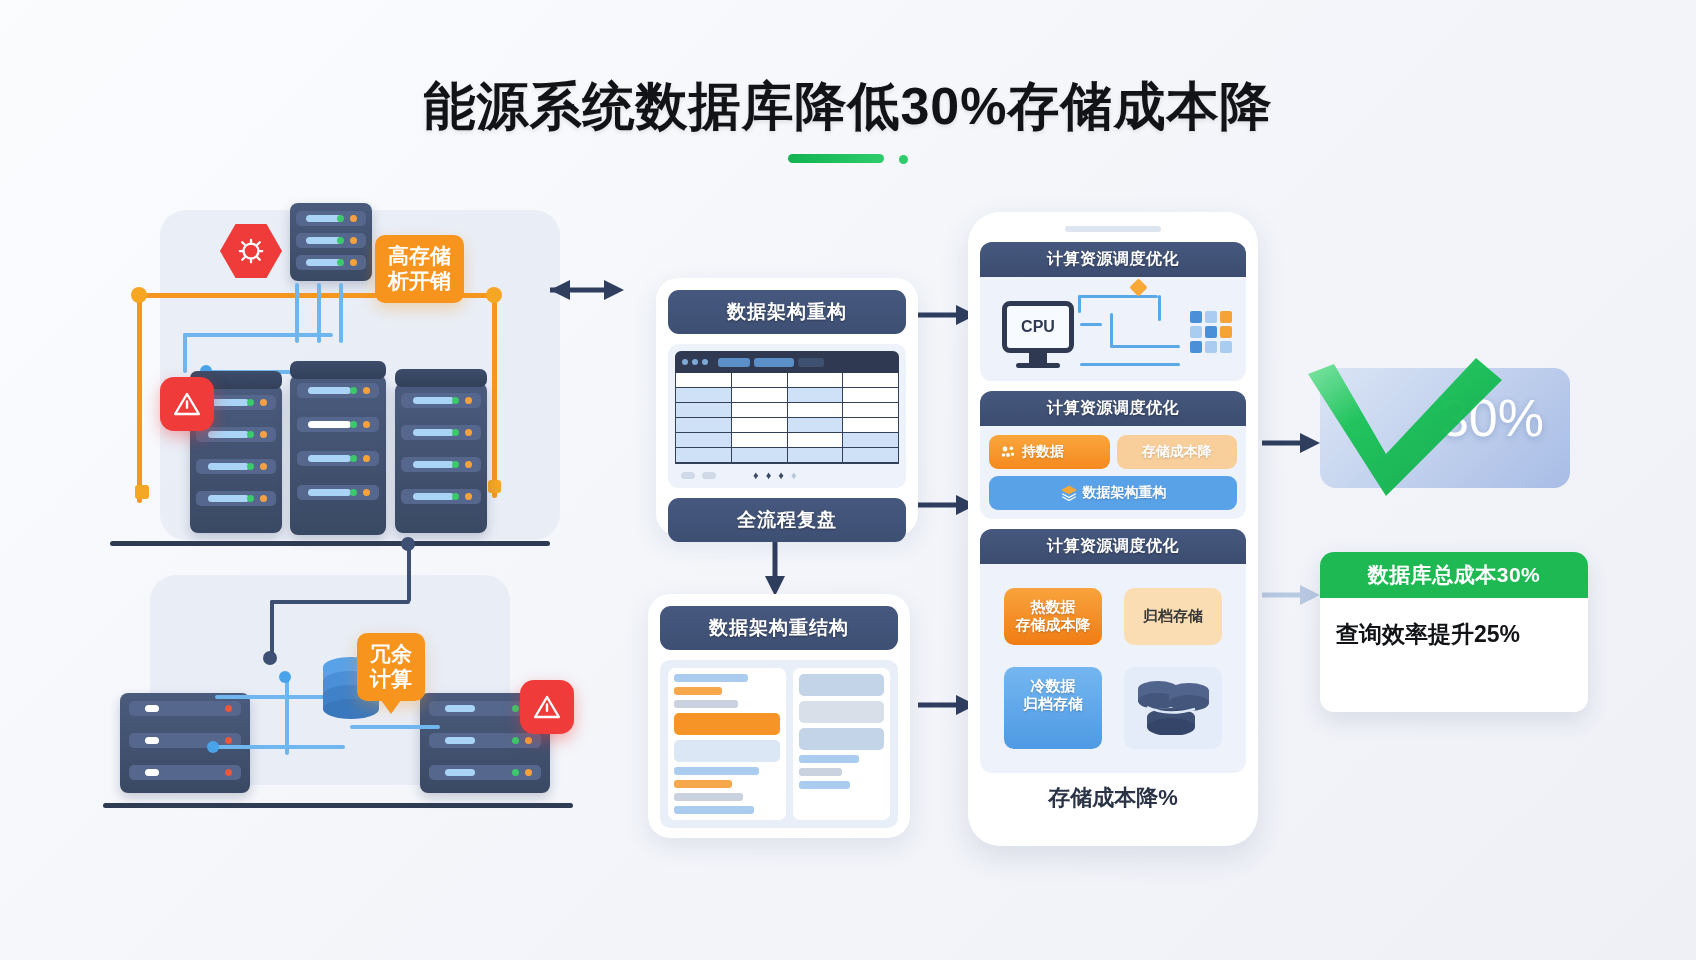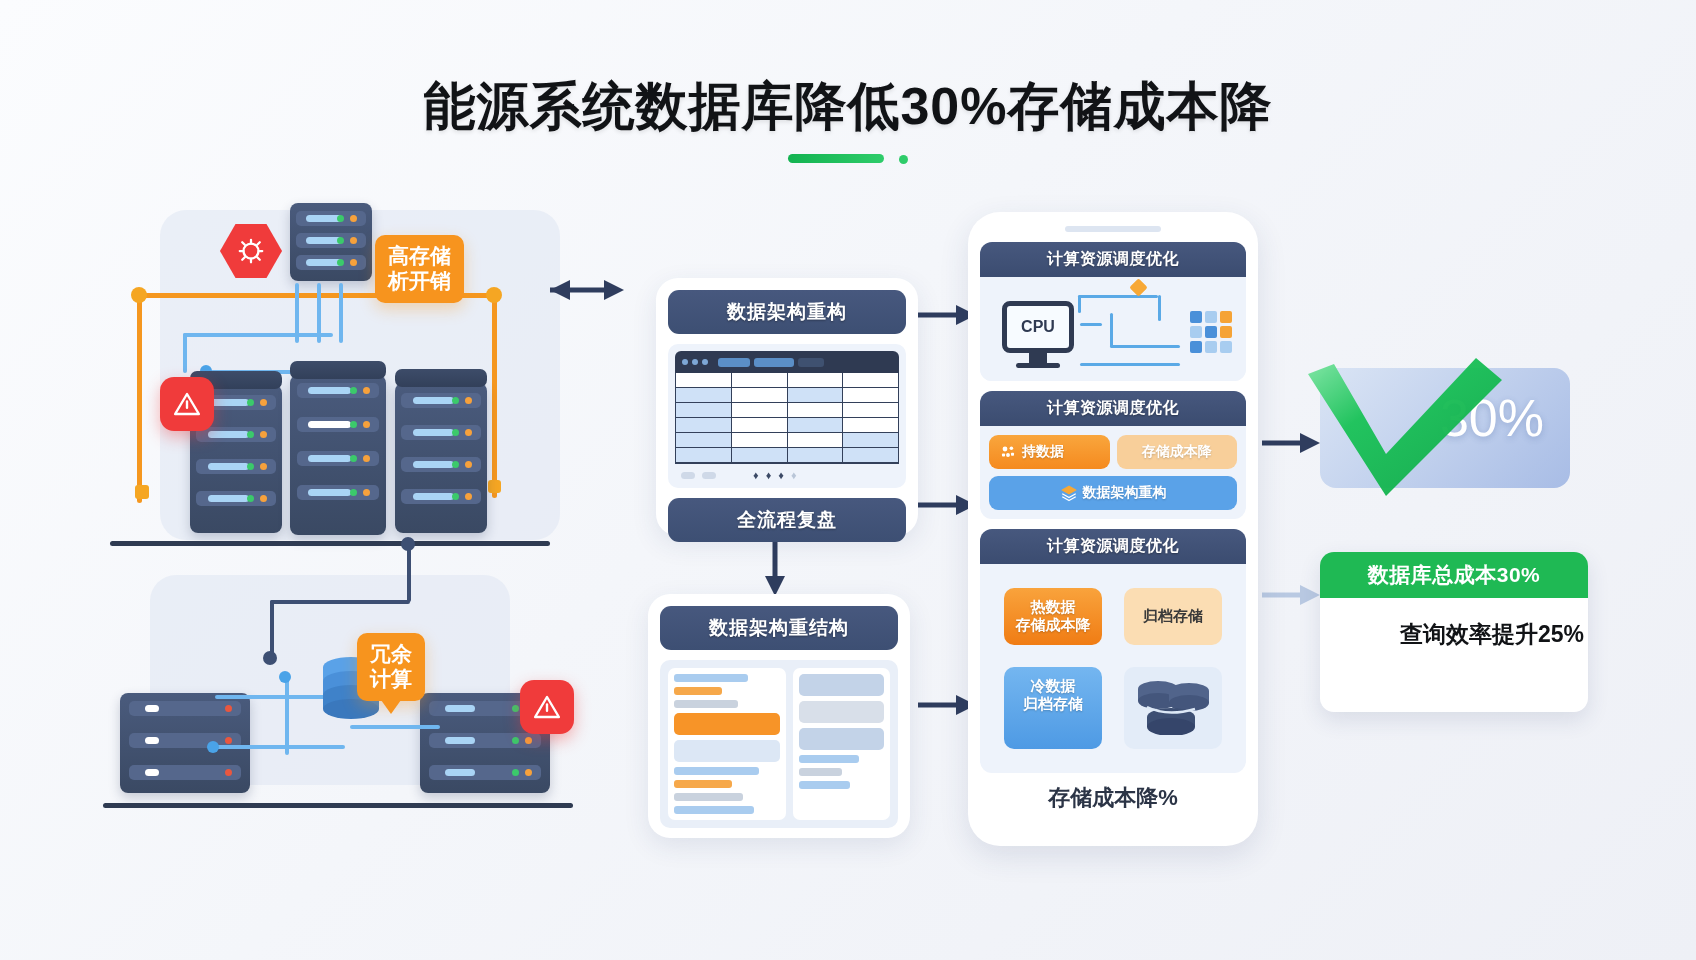--- a/index.html
+++ b/index.html
@@ -198,21 +198,21 @@
 
   #result-card {
     position: absolute; left: 1320px; top: 552px; width: 268px; height: 160px;
     background: #fff; border-radius: 14px; overflow: hidden;
     box-shadow: 0 8px 22px rgba(40,60,110,.12);
   }
   #result-head {
     background: #1fb954; color: #fff; font-size: 21px; font-weight: 700;
     text-align: center; padding: 9px 0; letter-spacing: .5px;
   }
-  #result-body { padding: 20px 4px; text-align: right; }
+  #result-body { padding: 20px 16px; text-align: left; }
   #result-body div {
     font-size: 23px; font-weight: 700; color: #111316; line-height: 1.45;
   }
 
   
   .arrow-svg { position: absolute; }
 </style>
 </head>
 <body>
 

